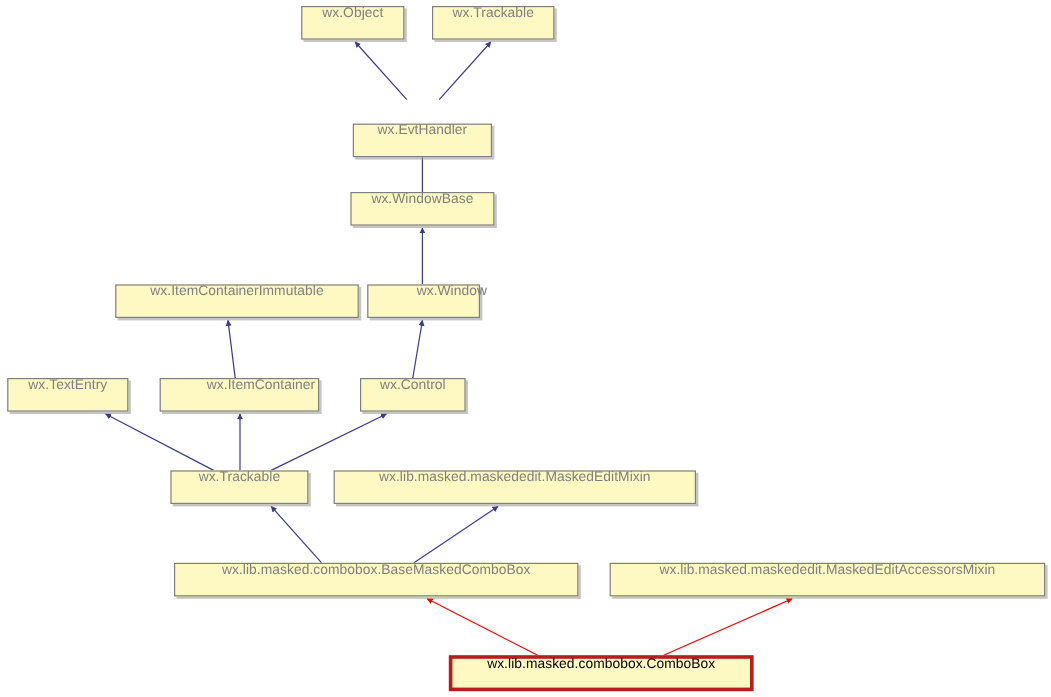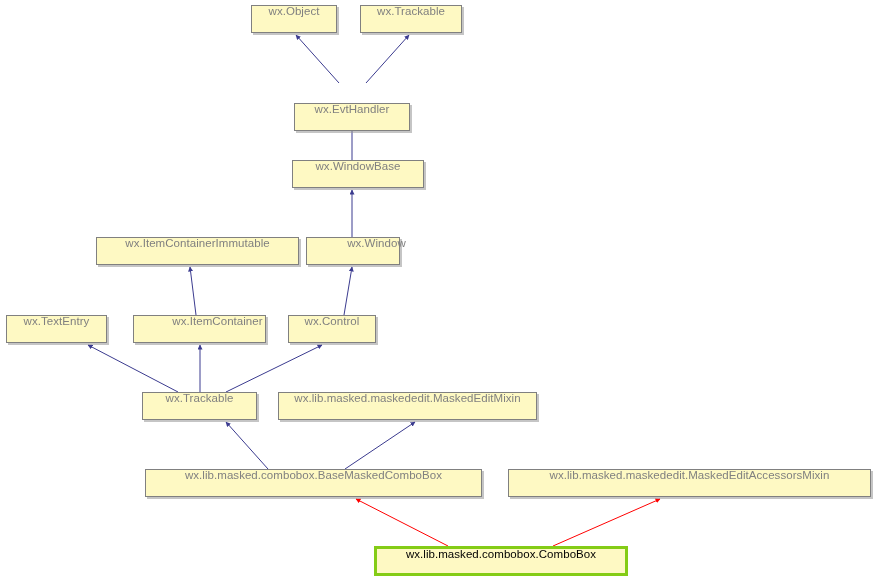--- a/index.html
+++ b/index.html
@@ -34,21 +34,21 @@
     display: flex;
     align-items: flex-start;
     justify-content: center;
     font-size: 11.5px;
     line-height: 1;
     color: #808080;
     white-space: nowrap;
     letter-spacing: 0.05px;
   }
   .node.current {
-    border: 3px solid #84cc16;
+    border: 3px solid #b91c1c;
     box-shadow: none;
     color: #000000;
     font-weight: normal;
   }
 </style>
 </head>
 <body>
 
 <div id="diagram">
 
@@ -81,42 +81,42 @@
   <div id="nodes">
       <div class="node" style="left: 251px; top: 5px; width: 86px; height: 28px;">
         <span>wx.Object</span>
       </div>
       <div class="node" style="left: 360px; top: 5px; width: 102px; height: 28px;">
         <span>wx.Trackable</span>
       </div>
       <div class="node" style="left: 294px; top: 83px; width: 116px; height: 28px; margin-top: 20px;">
         <span>wx.EvtHandler</span>
       </div>
-      <div class="node" style="left: 292px; top: 160px; width: 132px; height: 28px;">
+      <div class="node" style="left: 292px; top: 160px; width: 120px; height: 28px;">
         <span>wx.WindowBase</span>
       </div>
       <div class="node" style="left: 80px; top: 237px; width: 203px; height: 28px; margin-left: 16px;">
         <span>wx.ItemContainerImmutable</span>
       </div>
       <div class="node" style="left: 306px; top: 237px; width: 94px; height: 28px; padding-left: 47px;">
         <span>wx.Window</span>
       </div>
       <div class="node" style="left: 6px; top: 315px; width: 101px; height: 28px;">
         <span>wx.TextEntry</span>
       </div>
       <div class="node" style="left: 133px; top: 315px; width: 133px; height: 28px; padding-left: 36px;">
         <span>wx.ItemContainer</span>
       </div>
-      <div class="node" style="left: 288px; top: 315px; width: 88px; height: 28px;">
+      <div class="node" style="left: 300px; top: 315px; width: 88px; height: 28px;">
         <span>wx.Control</span>
       </div>
       <div class="node" style="left: 142px; top: 392px; width: 115px; height: 28px;">
         <span>wx.Trackable</span>
       </div>
-      <div class="node" style="left: 278px; top: 392px; width: 259px; height: 28px;">
+      <div class="node" style="left: 278px; top: 392px; width: 302px; height: 28px;">
         <span>wx.lib.masked.maskededit.MaskedEditMixin</span>
       </div>
       <div class="node" style="left: 145px; top: 469px; width: 337px; height: 28px;">
         <span>wx.lib.masked.combobox.BaseMaskedComboBox</span>
       </div>
       <div class="node" style="left: 508px; top: 469px; width: 363px; height: 28px;">
         <span>wx.lib.masked.maskededit.MaskedEditAccessorsMixin</span>
       </div>
       <div class="node current" style="left: 374px; top: 546px; width: 254px; height: 30px;">
         <span>wx.lib.masked.combobox.ComboBox</span>

